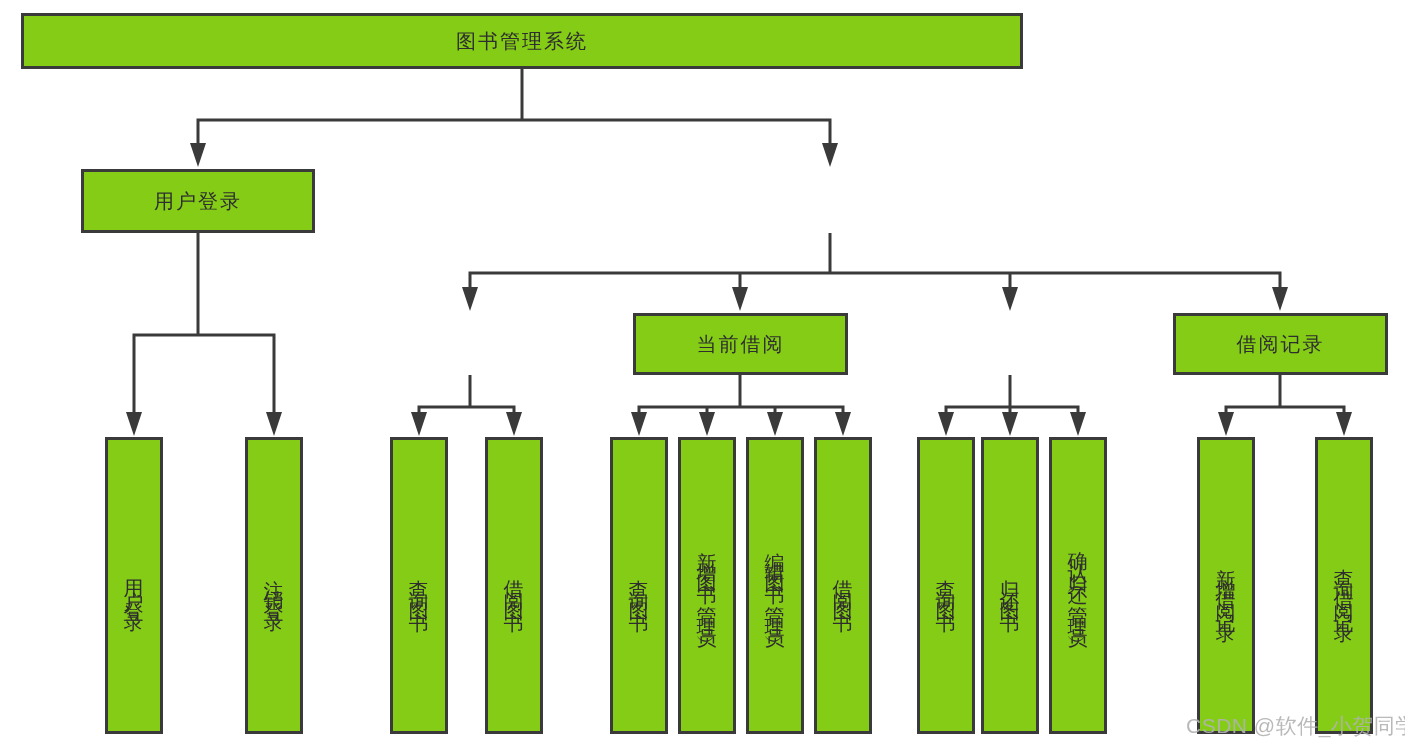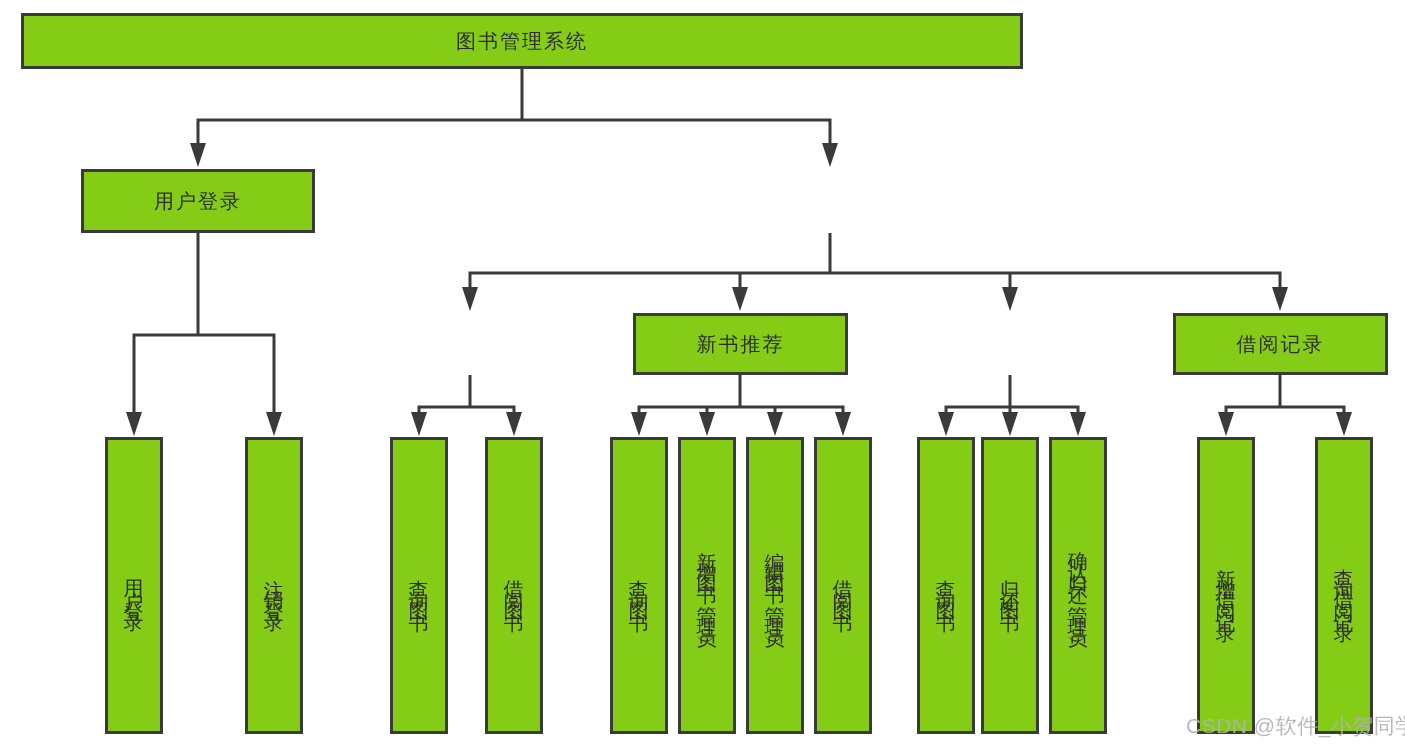--- a/index.html
+++ b/index.html
@@ -149,21 +149,21 @@
 
   <div class="box root-box">
     <span class="hlabel">图书管理系统</span>
   </div>
 
   <div class="box l2a">
     <span class="hlabel">用户登录</span>
   </div>
 
   <div class="box l3 l3b">
-    <span class="hlabel">新书推荐</span>
+    <span class="hlabel">当前借阅</span>
   </div>
   <div class="box l3 l3d">
     <span class="hlabel">借阅记录</span>
   </div>
 
   <div class="box leaf lf0">
     <span class="vlabel">用户登录</span>
   </div>
   <div class="box leaf lf1">
     <span class="vlabel">注销登录</span>

